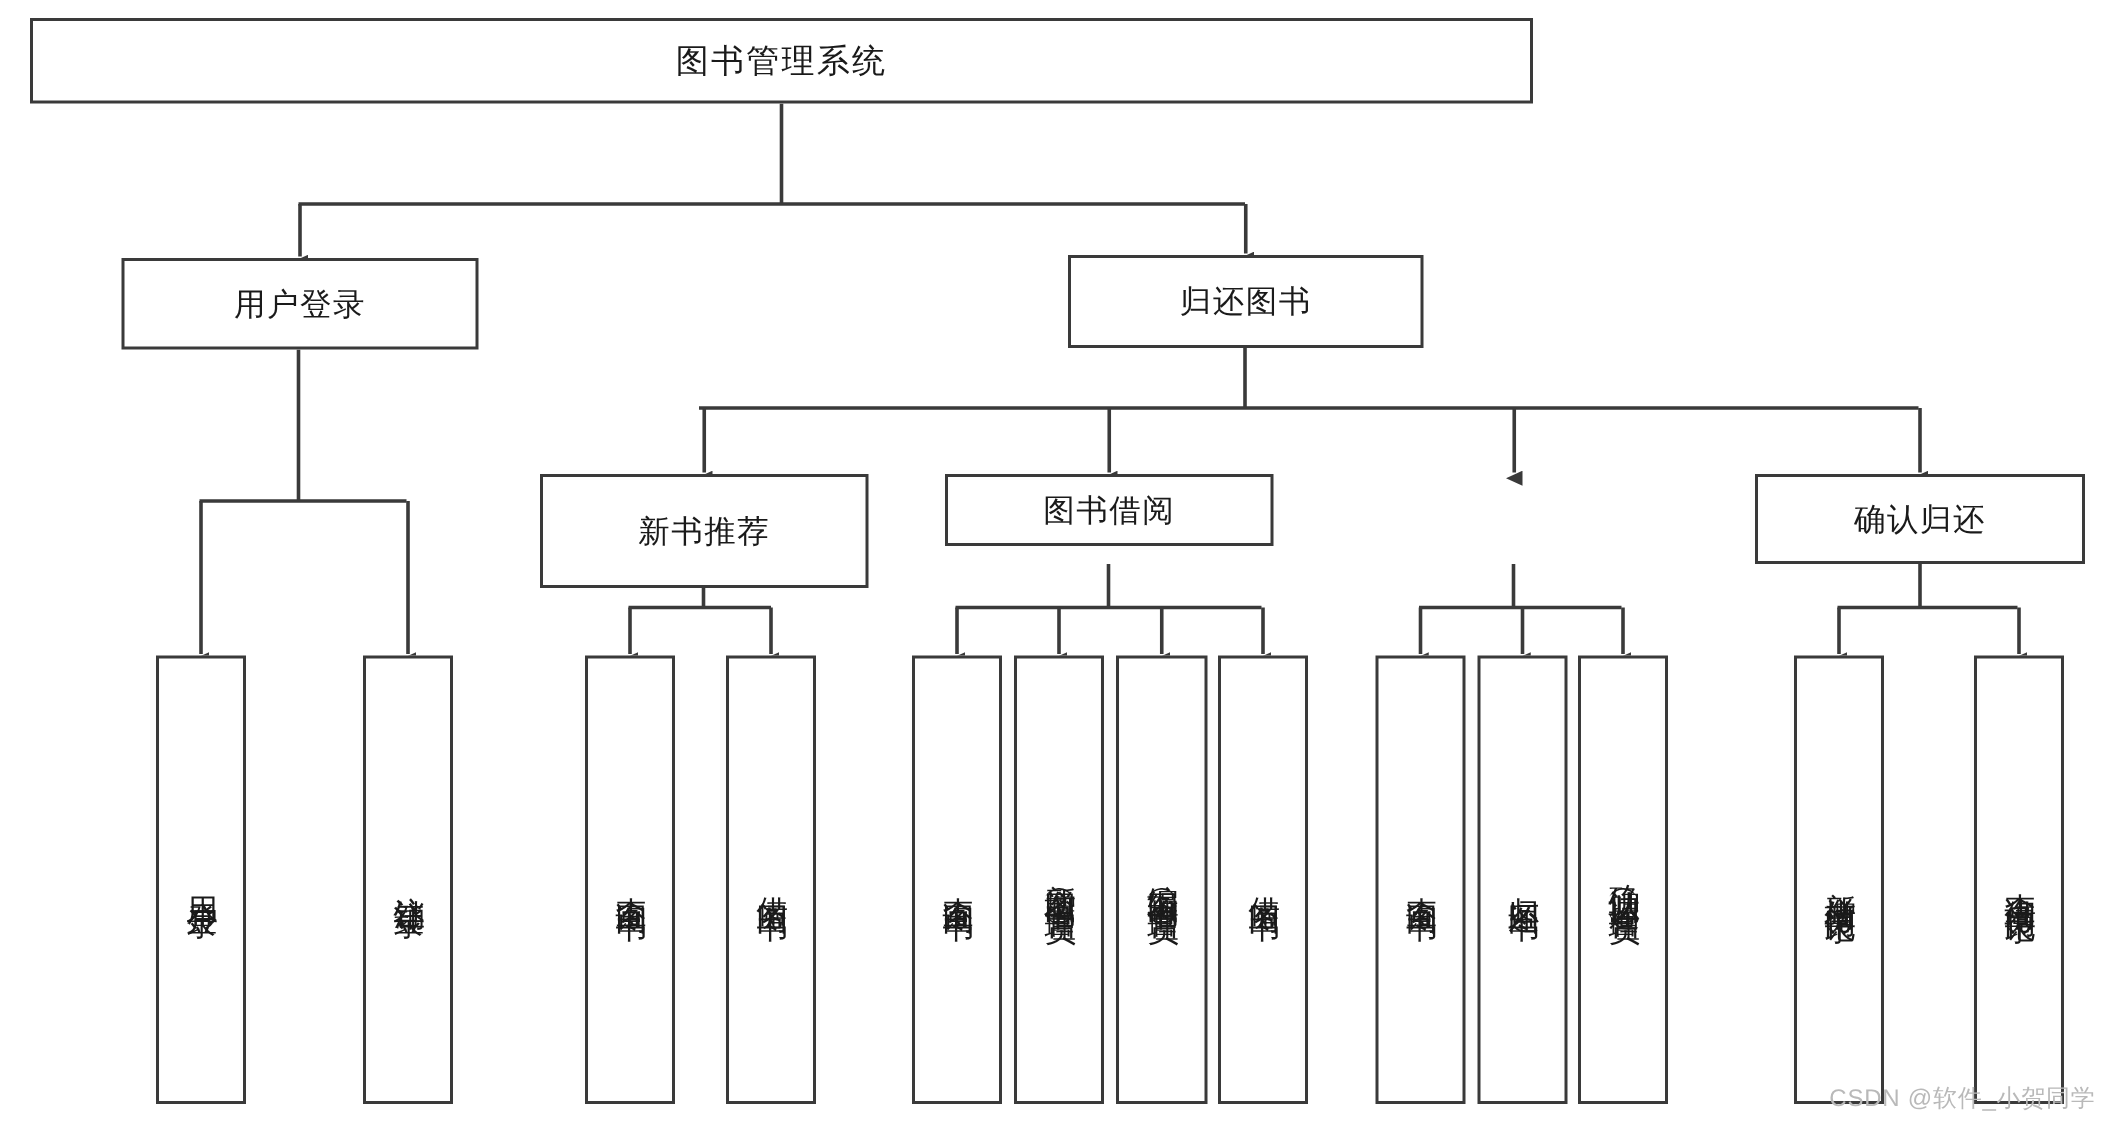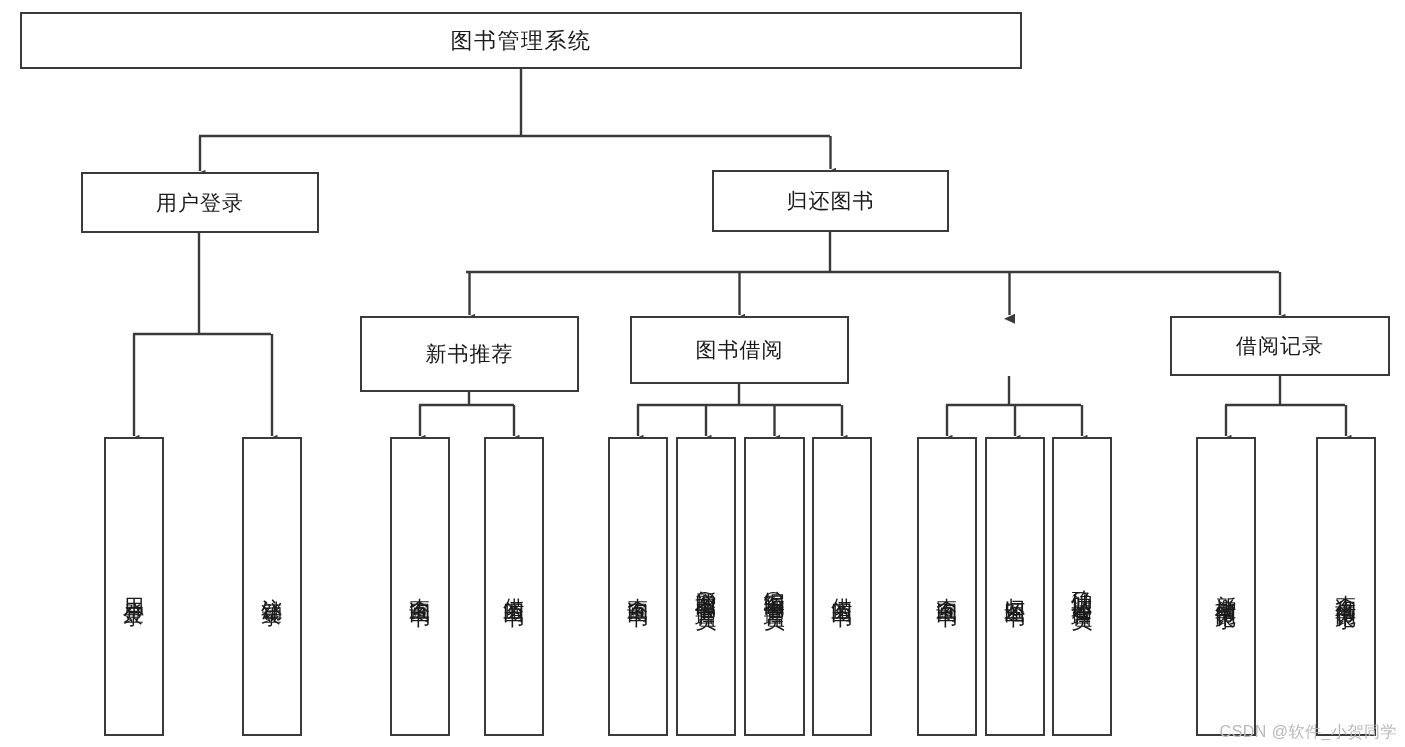--- a/index.html
+++ b/index.html
@@ -74,25 +74,25 @@
   <div class="node h" style="left: 81px; top: 172px; width: 238px; height: 61px;">
     <span>用户登录</span>
   </div>
   <div class="node h" style="left: 712px; top: 170px; width: 237px; height: 62px;">
     <span>归还图书</span>
   </div>
 
   <div class="node h" style="left: 360px; top: 316px; width: 219px; height: 76px;">
     <span>新书推荐</span>
   </div>
-  <div class="node h" style="left: 630px; top: 316px; width: 219px; height: 68px;">
+  <div class="node h" style="left: 630px; top: 316px; width: 219px; height: 48px;">
     <span>图书借阅</span>
   </div>
   <div class="node h" style="left: 1170px; top: 316px; width: 220px; height: 60px;">
-    <span>借阅记录</span>
+    <span>确认归还</span>
   </div>
 
   <div class="node v" style="left: 104px; top: 437px; width: 60px; height: 299px;">
     <span>用户登录</span>
   </div>
   <div class="node v" style="left: 242px; top: 437px; width: 60px; height: 299px;">
     <span>注销登录</span>
   </div>
   <div class="node v" style="left: 390px; top: 437px; width: 60px; height: 299px;">
     <span>查询图书</span>

